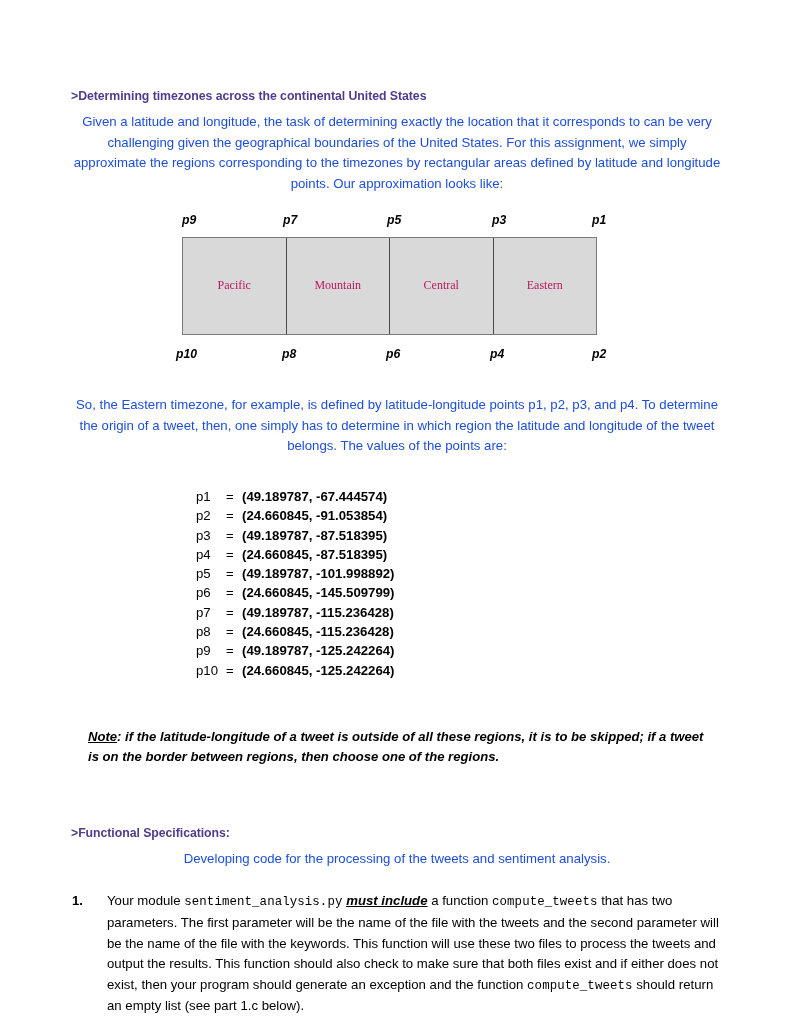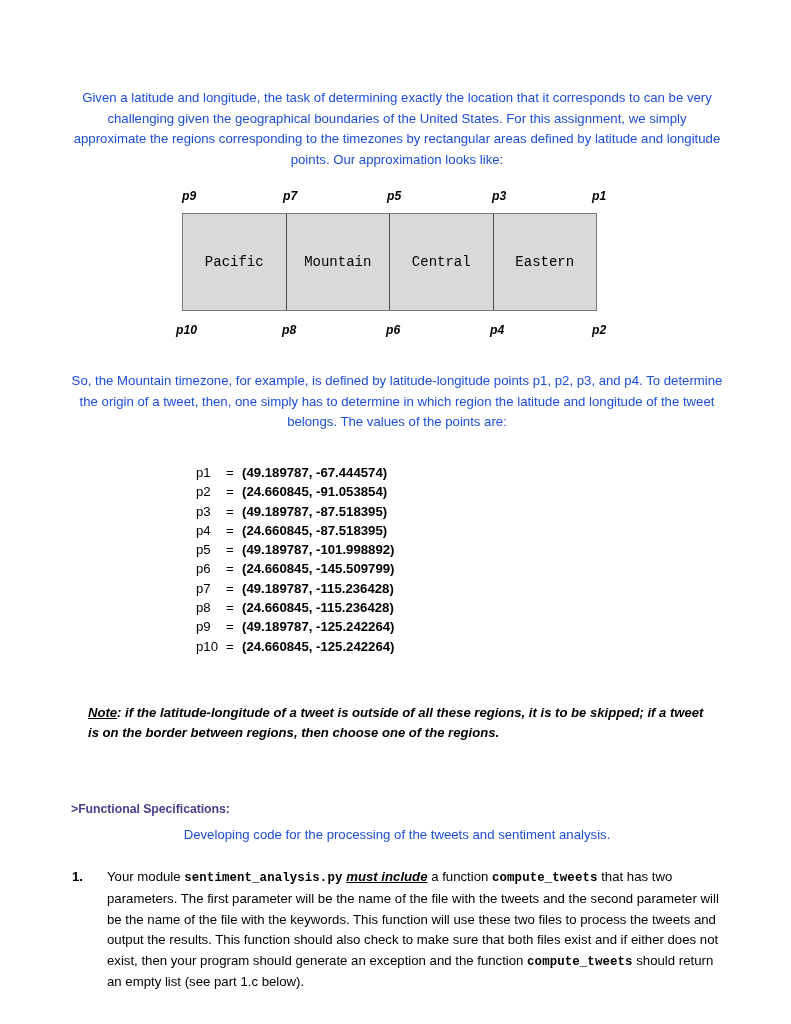--- a/index.html
+++ b/index.html
@@ -88,23 +88,23 @@
   .zone-cell {
     flex: 1 1 0;
     display: flex;
     align-items: center;
     justify-content: center;
     border-right: 1px solid #4a4a4a;
     box-sizing: border-box;
   }
   .zone-cell:last-child { border-right: none; }
   .zone-label {
-    font-family: Liberation Mono, monospace;
-    font-size: 14px;
-    color: #000000;
+    font-family: Liberation Serif, serif;
+    font-size: 12px;
+    color: #be185d;
   }
 
   
   .coords {
     margin: 0;
     padding: 0;
     list-style: none;
     font-size: 13.2px;
     line-height: 19.3px;
   }
@@ -143,34 +143,34 @@
     position: absolute;
     left: 1px;
     top: 0;
     font-weight: bold;
     font-size: 13.2px;
   }
   code, .mono {
     font-family: "Liberation Mono", "DejaVu Sans Mono", monospace;
     font-size: 12.4px;
     letter-spacing: 0.1px;
-    font-weight: bold;
   }
   .bui {
     font-weight: bold;
     font-style: italic;
     text-decoration: underline;
   }
 </style>
 </head>
 <body>
 
 <div class="page">
   <div class="content">
 
+    <h2 class="section-heading">&gt;Determining timezones across the continental United States</h2>
 
     <p class="body">Given a latitude and longitude, the task of determining exactly the location that it corresponds to can be very challenging given the geographical boundaries of the United States.  For this assignment, we simply approximate the regions corresponding to the timezones by rectangular areas defined by latitude and longitude points.  Our approximation looks like:</p>
 
     <div class="gap-after-intro"></div>
 
     <div class="diagram-wrap">
 
       <div class="label-row top">
         <span class="plabel" style="left:111px">p9</span>
         <span class="plabel" style="left:212px">p7</span>
@@ -199,21 +199,21 @@
         <span class="plabel" style="left:211px">p8</span>
         <span class="plabel" style="left:315px">p6</span>
         <span class="plabel" style="left:419px">p4</span>
         <span class="plabel" style="left:521px">p2</span>
       </div>
 
     </div>
 
     <div class="gap-mid"></div>
 
-    <p class="body">So, the Mountain timezone, for example, is defined by latitude-longitude points p1, p2, p3, and p4.  To determine the origin of a tweet, then, one simply has to determine in which region the latitude and longitude of the tweet belongs.  The values of the points are:</p>
+    <p class="body">So, the Eastern timezone, for example, is defined by latitude-longitude points p1, p2, p3, and p4.  To determine the origin of a tweet, then, one simply has to determine in which region the latitude and longitude of the tweet belongs.  The values of the points are:</p>
 
     <div class="gap-mid"></div>
 
     <ul class="coords">
       <li>
         <span class="coord-indent"></span>
         <span class="coord-name">p1</span>
         <span class="coord-eq">=</span>
         <span class="coord-val">(49.189787, -67.444574)</span>
       </li>

